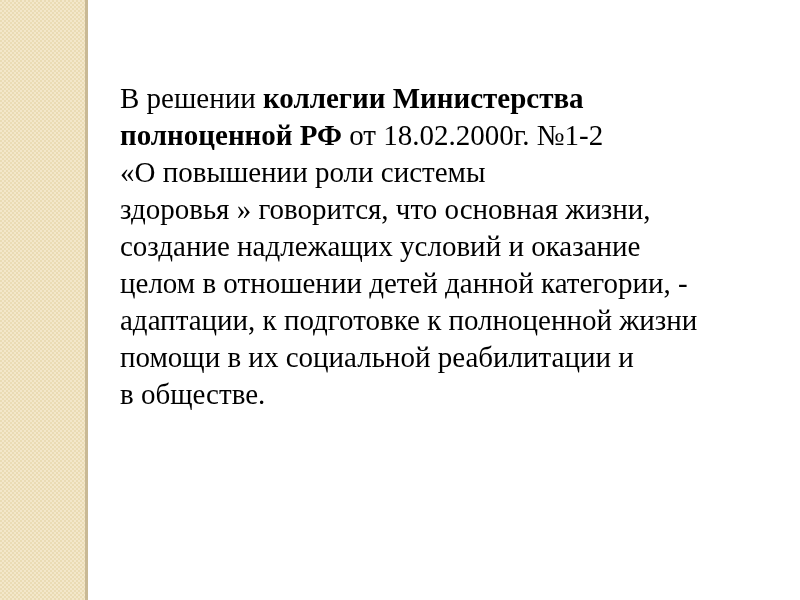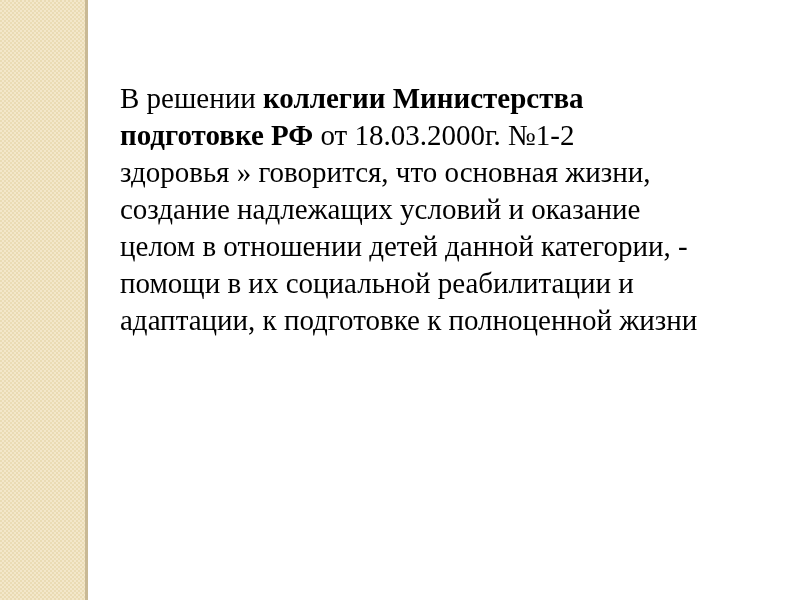--- a/index.html
+++ b/index.html
@@ -52,20 +52,22 @@
     font-weight: 700;
   }
 </style>
 </head>
 <body>
 
 <div class="slide">
   <div class="sidebar-strip"></div>
   <div class="text-block">
       <div class="text-line"><span class="seg-regular">В решении </span><span class="seg-bold">коллегии Министерства</span></div>
-      <div class="text-line"><span class="seg-bold">подготовке РФ</span><span class="seg-regular"> от 18.03.2000г. №1-2</span></div>
+      <div class="text-line"><span class="seg-bold">полноценной РФ</span><span class="seg-regular"> от 18.02.2000г. №1-2</span></div>
+      <div class="text-line"><span class="seg-regular">«О повышении роли системы</span></div>
       <div class="text-line"><span class="seg-regular">здоровья » говорится, что основная жизни,</span></div>
       <div class="text-line"><span class="seg-regular">создание надлежащих условий и оказание</span></div>
       <div class="text-line"><span class="seg-regular">целом в отношении детей данной категории, -</span></div>
+      <div class="text-line"><span class="seg-regular">адаптации, к подготовке к полноценной жизни</span></div>
       <div class="text-line"><span class="seg-regular">помощи в их социальной реабилитации и</span></div>
-      <div class="text-line"><span class="seg-regular">адаптации, к подготовке к полноценной жизни</span></div>
+      <div class="text-line"><span class="seg-regular">в обществе.</span></div>
     </div>
 </div>
 
 </body></html>

